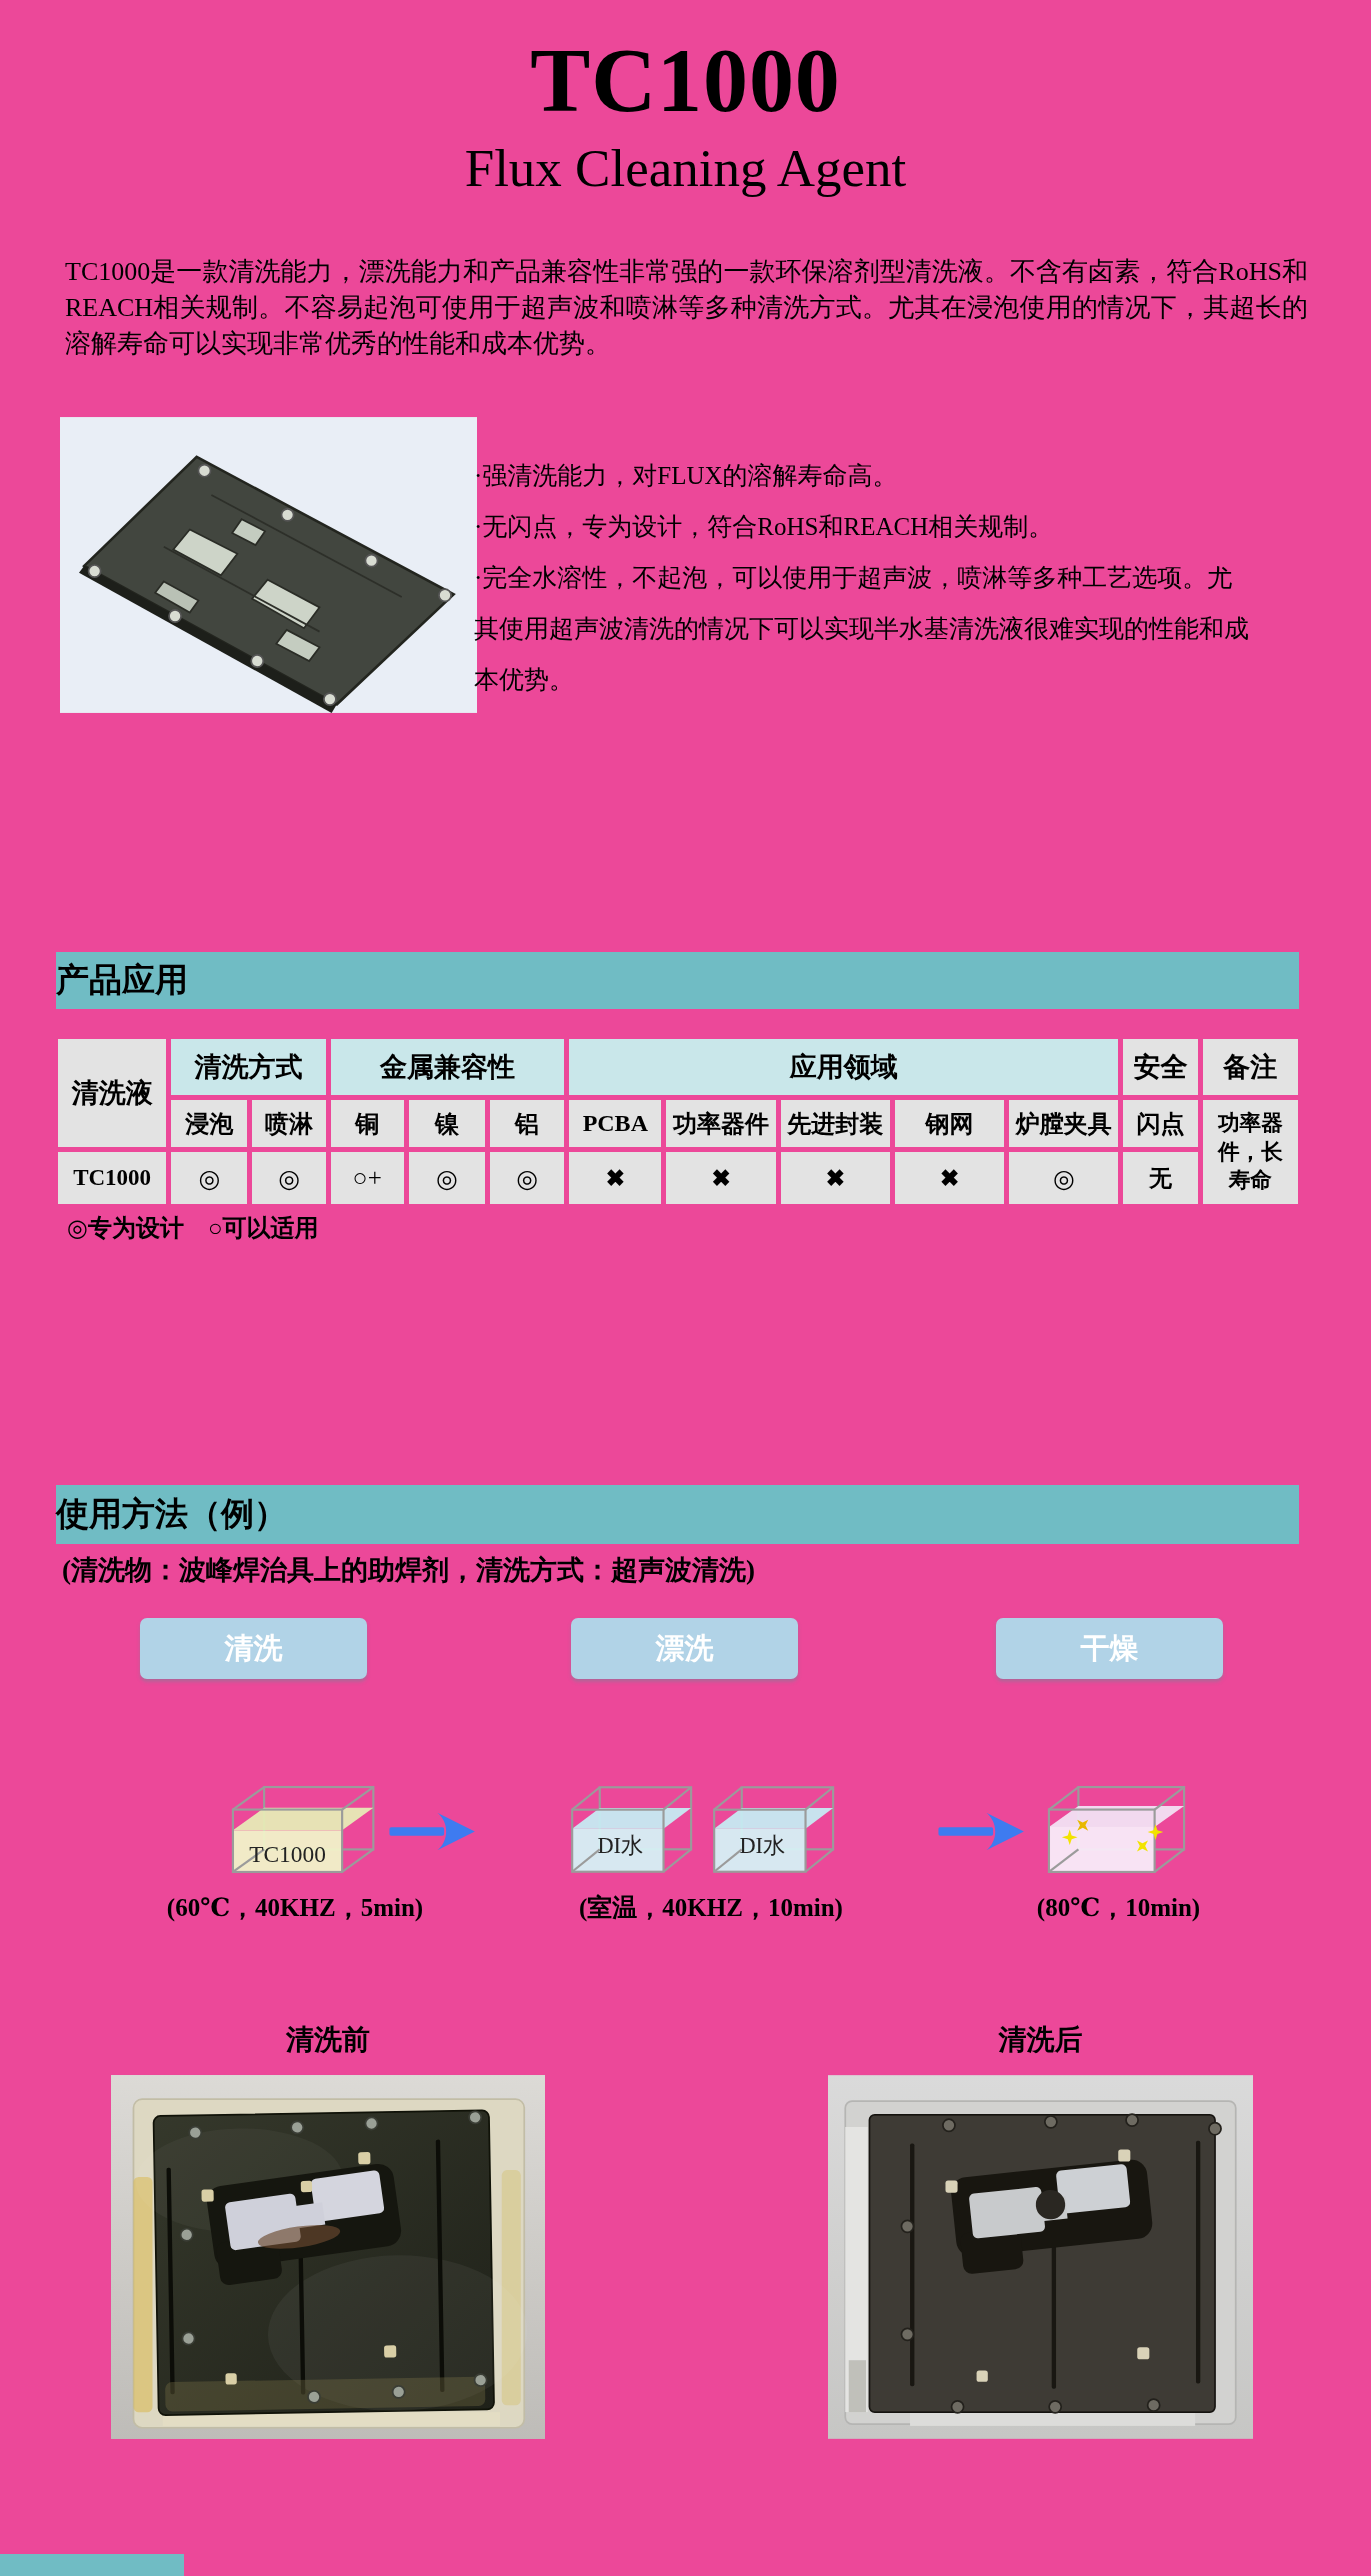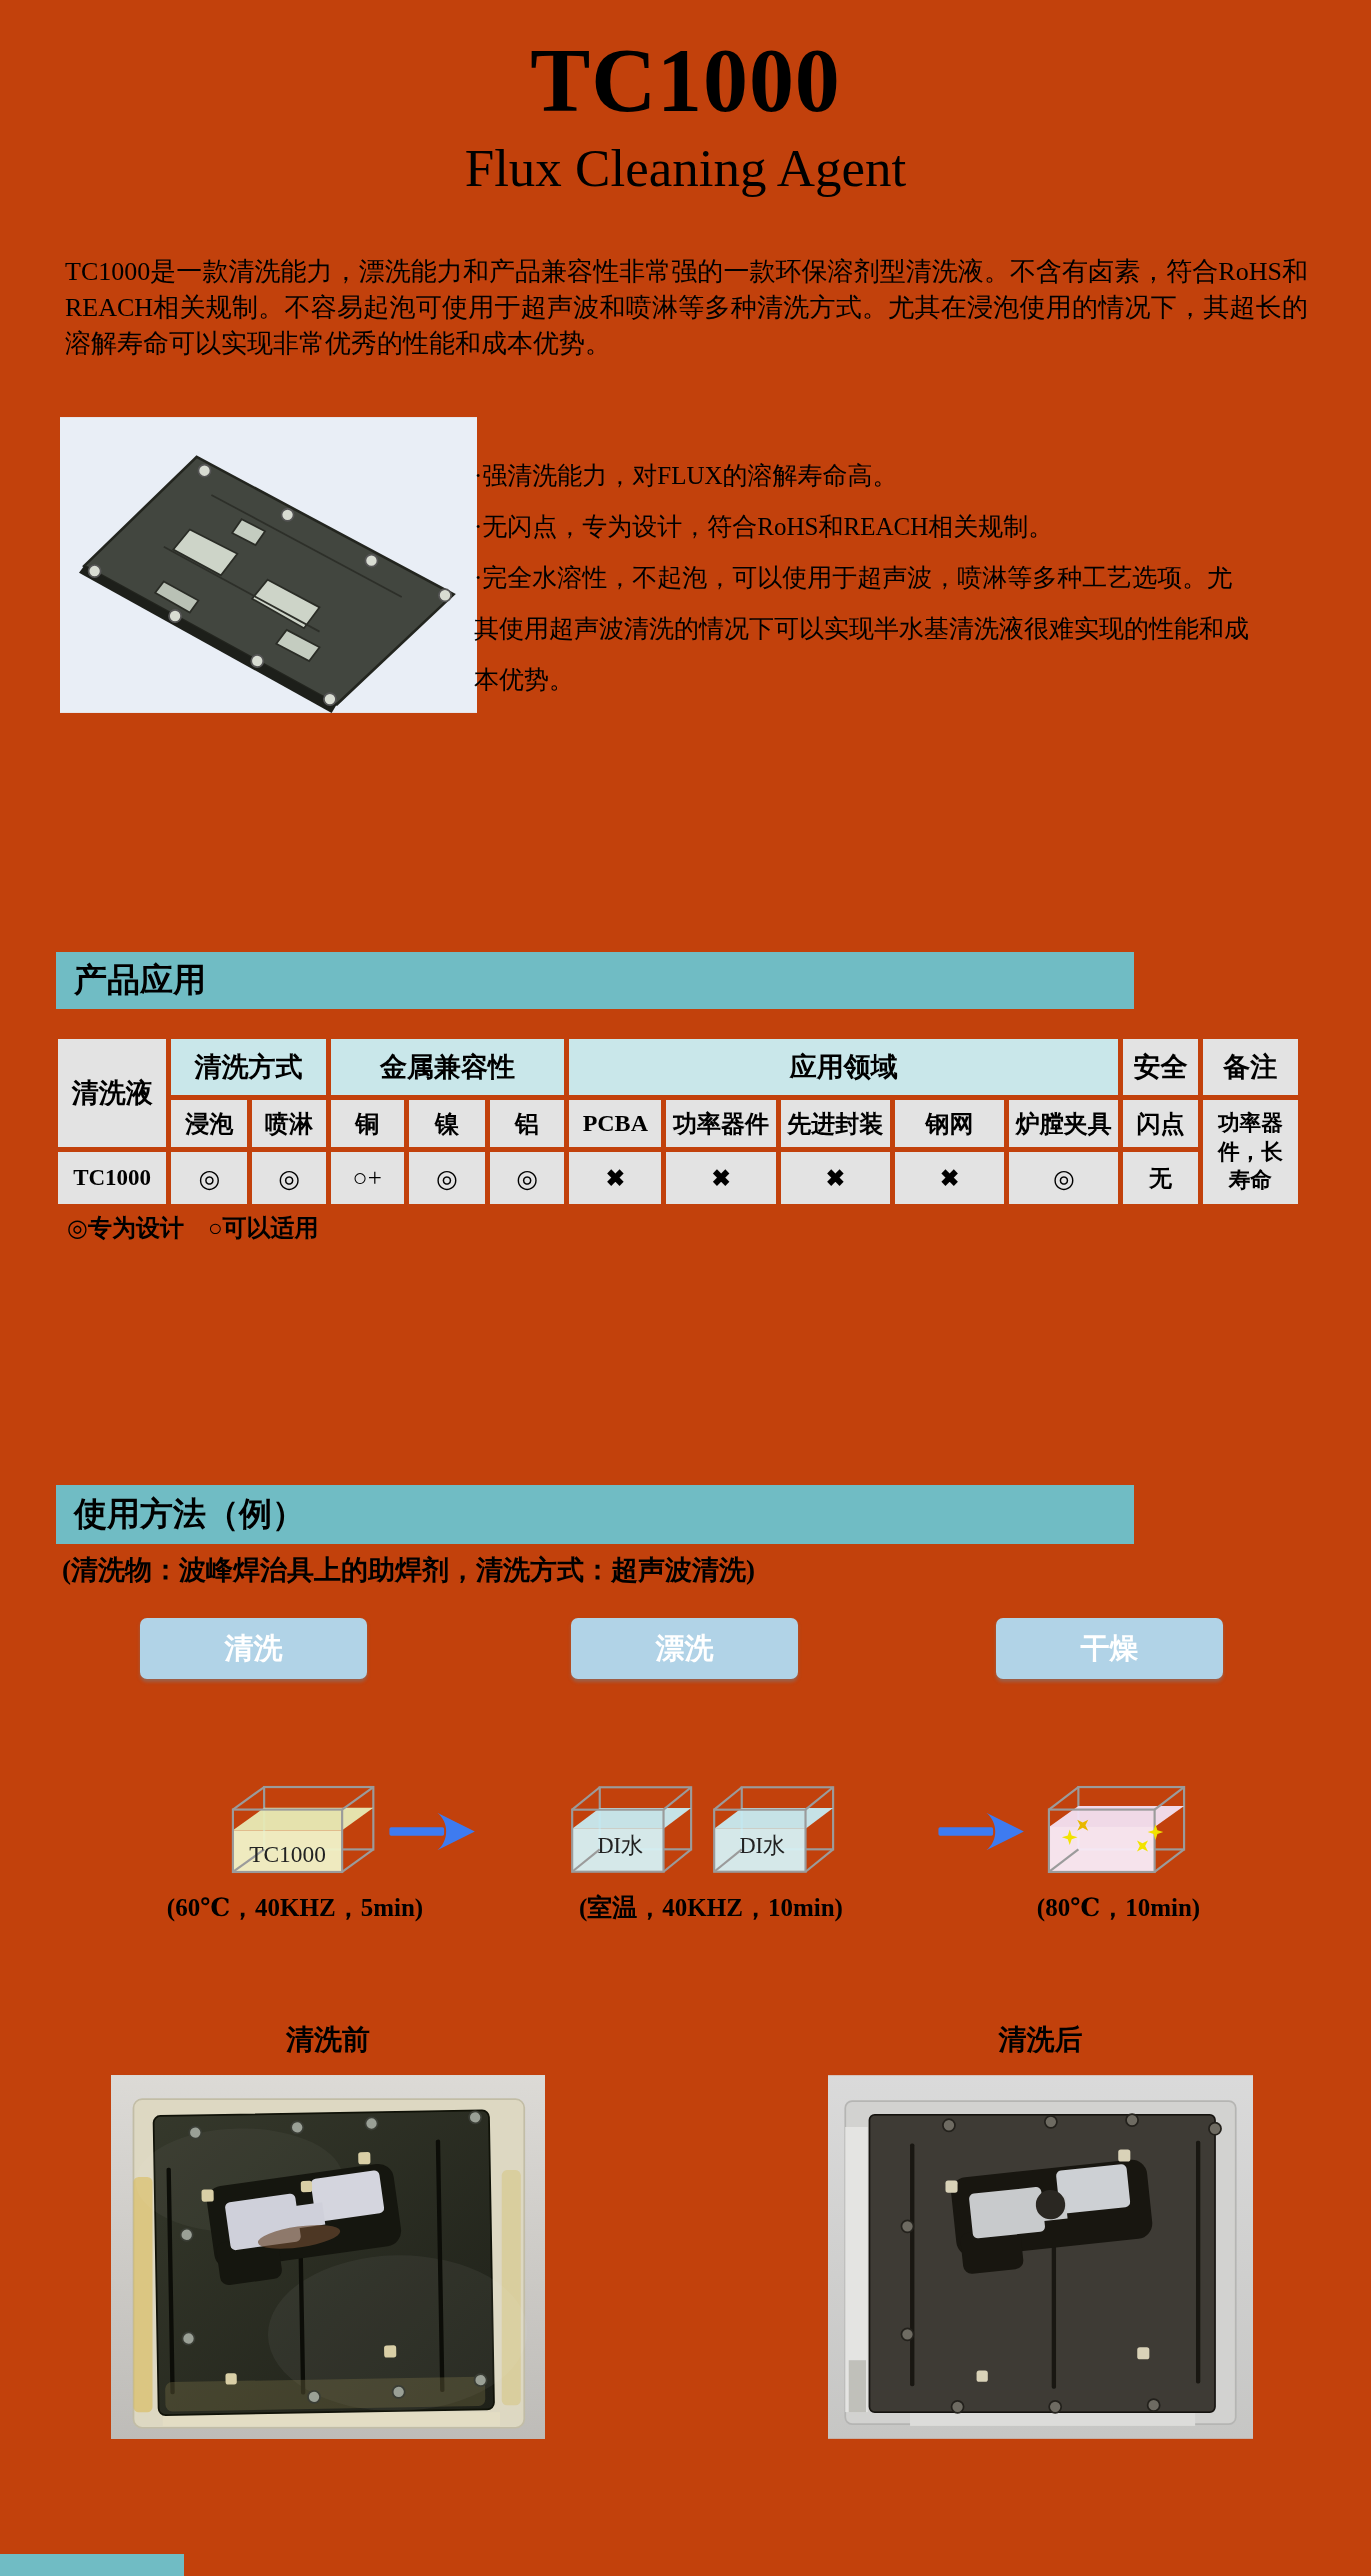--- a/index.html
+++ b/index.html
@@ -1,31 +1,31 @@
 <!DOCTYPE html>
 <html style="--teal: #70bcc4; --light-teal: #c9e7ea; --cell-gray: #e3e3e3; --button-blue: #b1d3e7; --arrow-blue: #3e7bf0; --tank-yellow: #f1f3c9; --tank-yellow-top: #e7ebb6; --tank-cyan: #d6f1f6; --tank-cyan-top: #c6ebf2; --tank-pink: #f9ecf9; --tank-pink-top: #f2e1f3; --sparkle-yellow: #f2e300;font-size:14px"><head>
 <meta charset="utf-8">
 <style>
   html,body{margin:0;padding:0;background:#ffffff;}
-  #page{position:relative;width:1371px;height:2576px;background:#c2410c;overflow:hidden;
+  #page{position:relative;width:1371px;height:2576px;background:#ec4899;overflow:hidden;
         font-family:"Liberation Serif","DejaVu Serif",serif;color:#000;}
   .abs{position:absolute;}
   
   .title{top:29px;left:0;width:1371px;text-align:center;font-size:90px;font-weight:700;letter-spacing:0.9px;}
   .subtitle{top:138px;left:0;width:1371px;text-align:center;font-size:53px;font-weight:400;}
   
   .intro{top:254px;left:65px;width:1243px;font-size:26px;line-height:36px;text-align:justify;font-weight:500;}
   
   .product-img{top:417px;left:60px;width:417px;height:296px;}
   
   .features{top:450px;left:474px;width:782px;font-size:25px;line-height:51px;font-weight:500;}
   .features div{margin:0;}
   
-  .section-bar{left:56px;width:1078px;height:57px;background:var(--teal);display:flex;align-items:center;
-               padding-left:18px;box-sizing:border-box;font-size:33px;font-weight:700;}
+  .section-bar{left:56px;width:1243px;height:57px;background:var(--teal);display:flex;align-items:center;
+               box-sizing:border-box;font-size:33px;font-weight:700;}
   .bar1{top:952px;}
   .bar2{top:1485px;height:59px;}
   
   .tblwrap{top:1034px;left:53px;}
   table.app{border-collapse:separate;border-spacing:5.2px;table-layout:fixed;width:1250px;}
   table.app td{text-align:center;vertical-align:middle;overflow:hidden;}
   td.tl{background:var(--light-teal);}
   td.gy{background:var(--cell-gray);}
   .grp{font-size:27px;font-weight:700;height:54px;}
   .sub{font-size:24px;font-weight:700;height:45px;}

